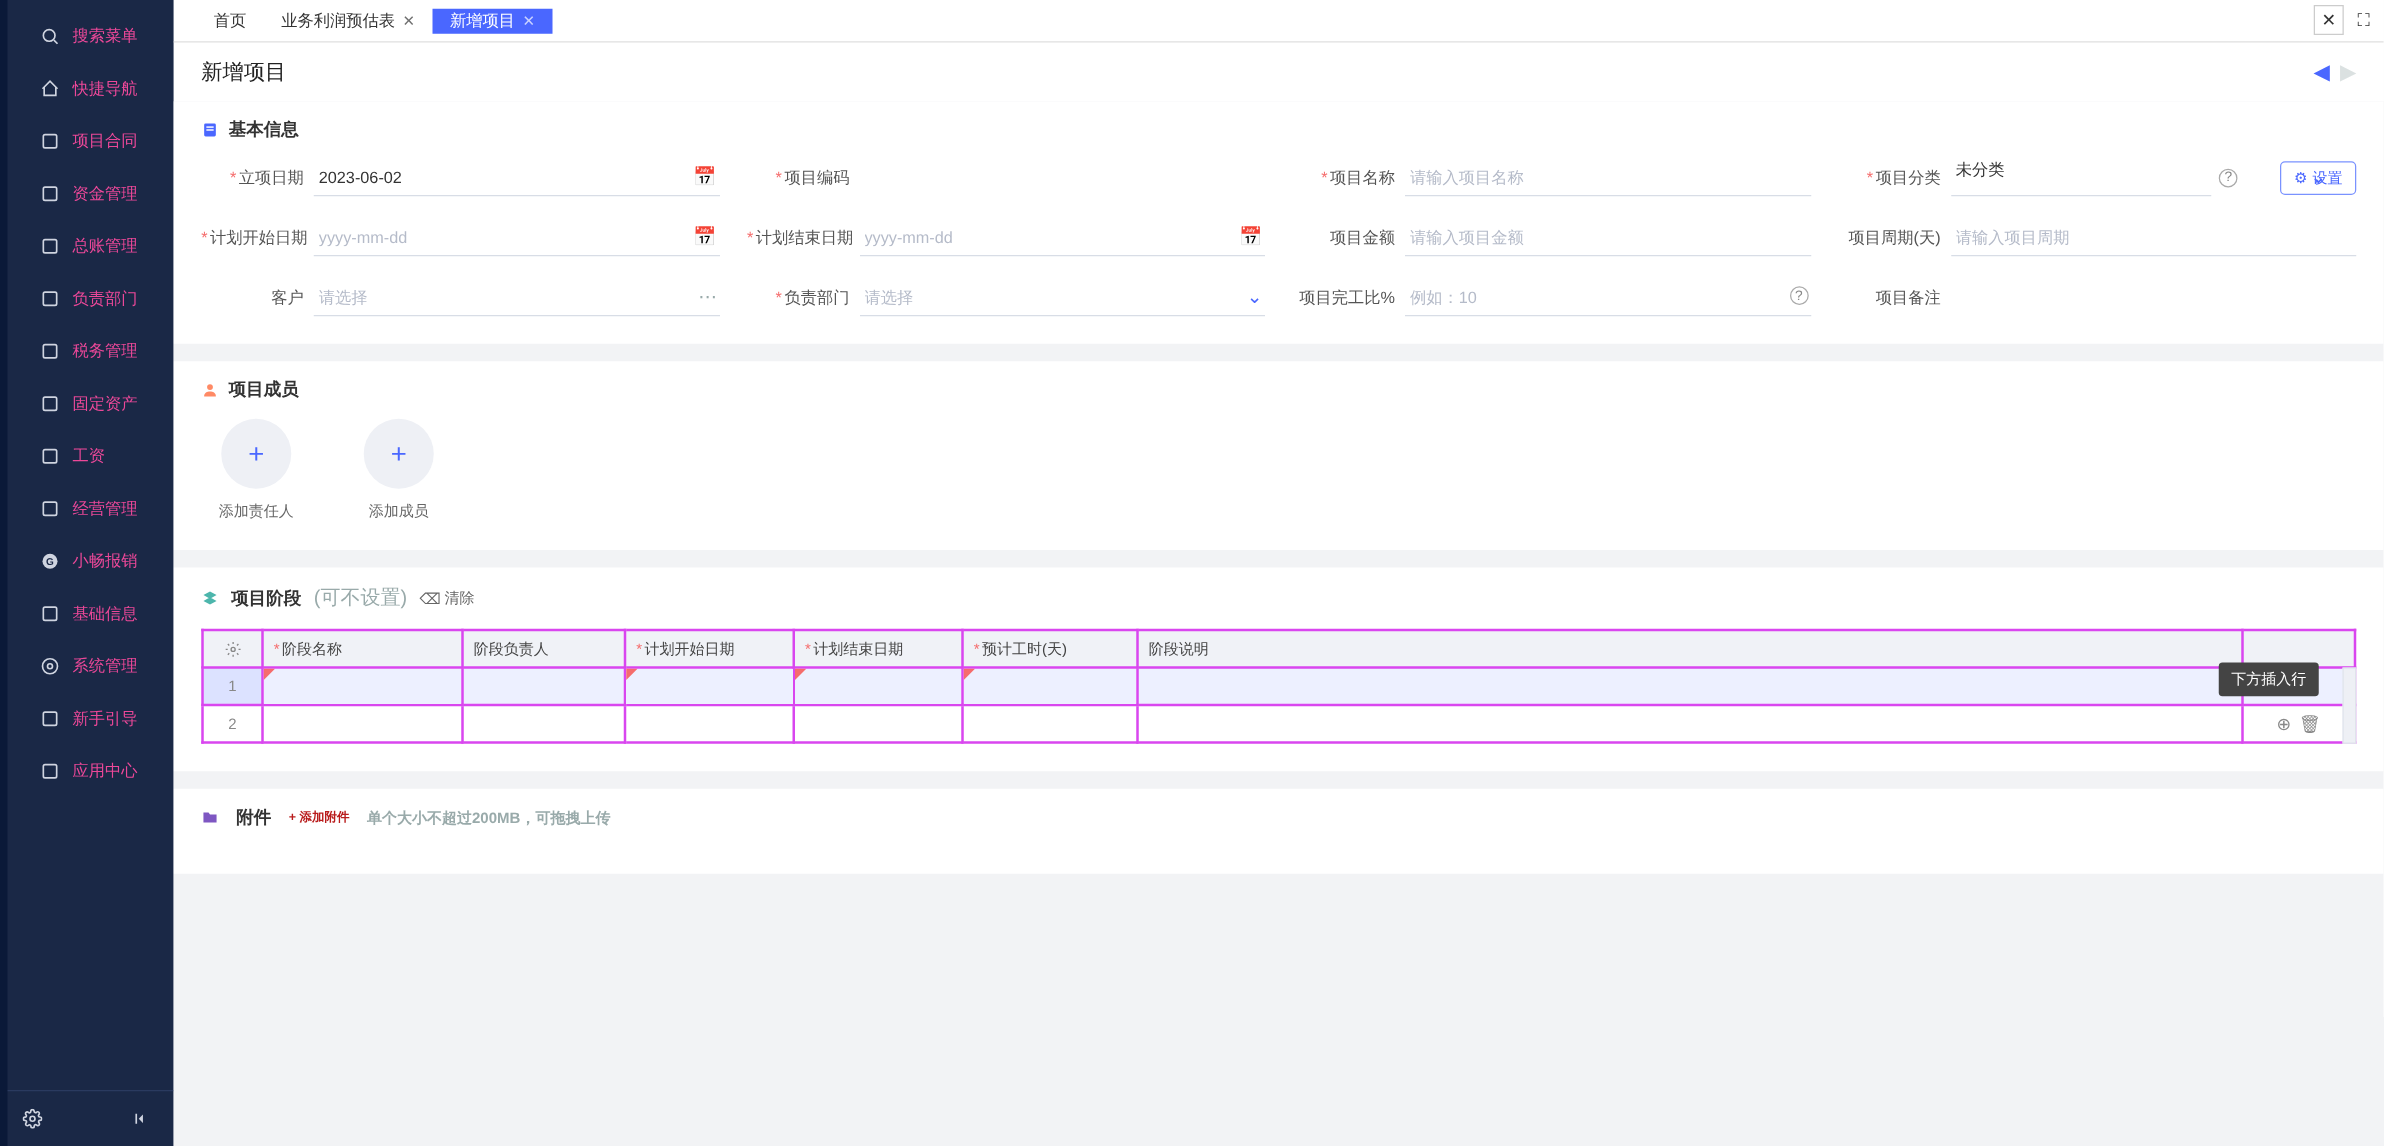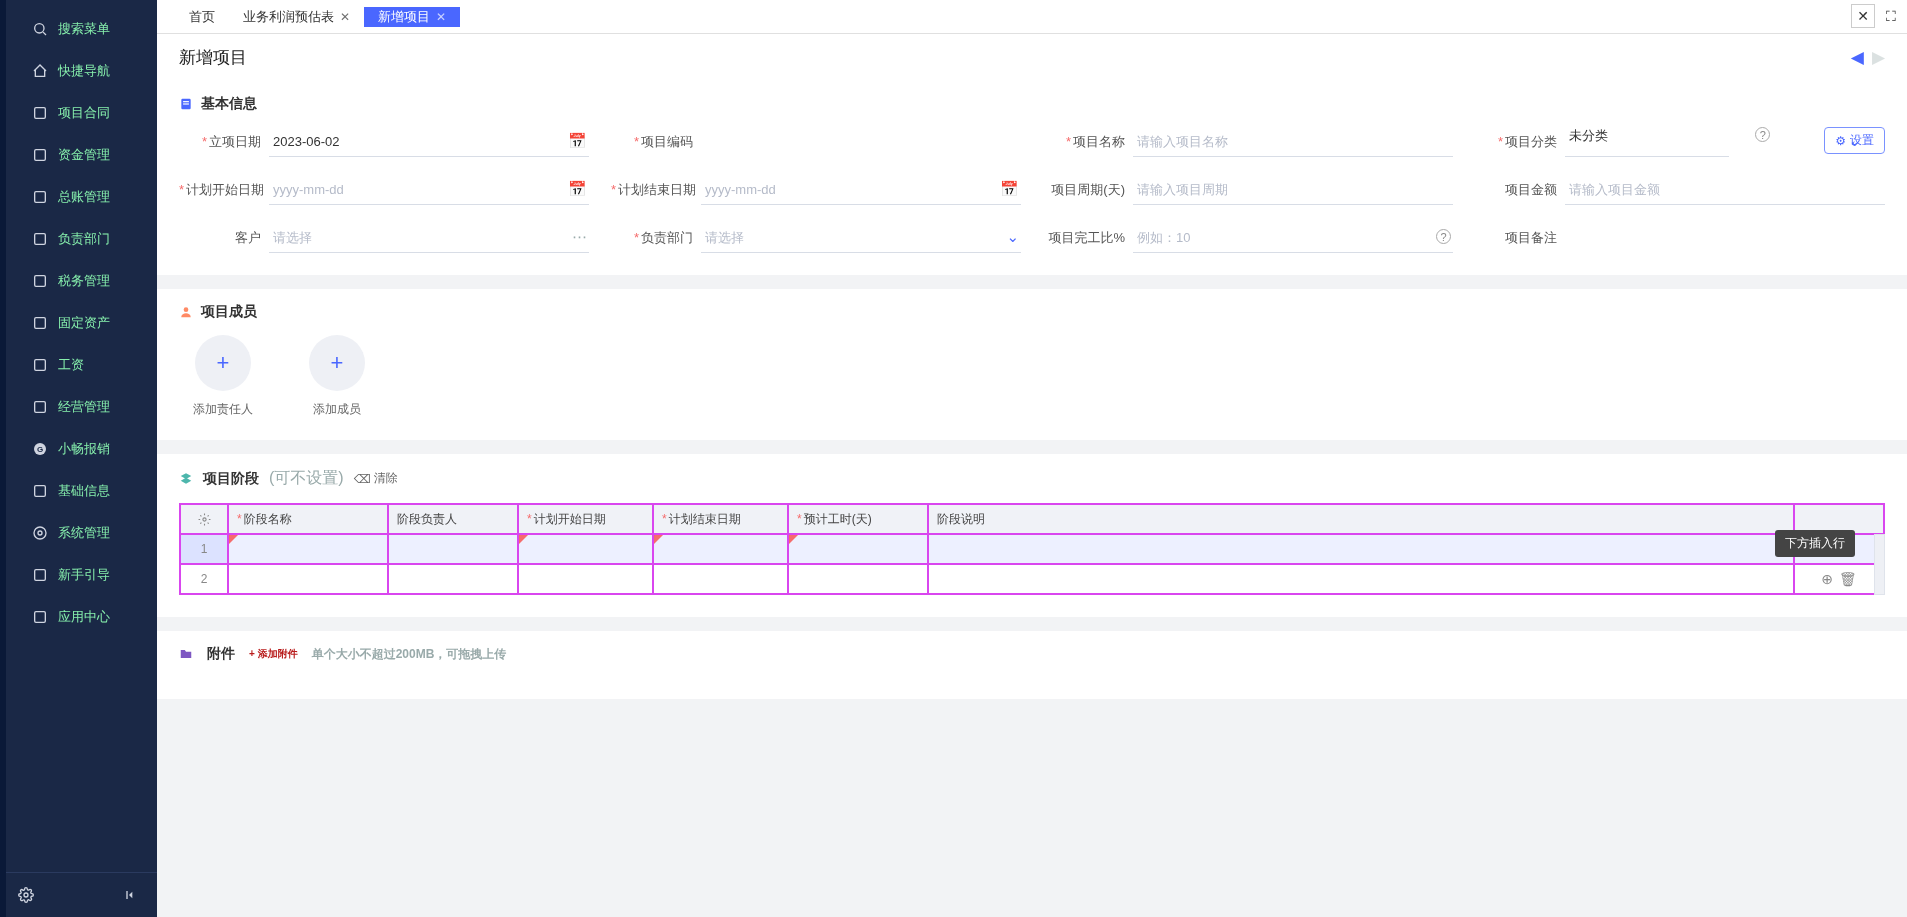--- a/index.html
+++ b/index.html
@@ -1,18 +1,18 @@
 <!DOCTYPE html>
 <html><head>
 <meta charset="utf-8">
 <style>
 * { box-sizing: border-box; margin: 0; padding: 0; }
 body { font-family: "Microsoft YaHei", Arial, sans-serif; font-size: 13px; color: #333; background: #fff; overflow: hidden; }
 .app { display: flex; height: 917px; width: 1907px; position: relative; }
-.sidebar { width: 157px; background: #1a2846; color: #86efac; display: flex; flex-direction: column; text-align: center; }
+.sidebar { width: 139px; background: #1a2846; color: #ec4899; display: flex; flex-direction: column; text-align: center; }
 .sidebar-list { flex: 1; padding-top: 8px; }
 .sidebar-item { display: flex; align-items: center; gap: 10px; padding: 12px 14px 12px 32px; cursor: pointer; font-size: 13px; }
 .sidebar-bottom { display: flex; justify-content: space-between; padding: 14px 18px; border-top: 1px solid #2a3a5f; }
 .sb-icon { width: 16px; height: 16px; display: inline-flex; align-items: center; justify-content: center; }
 .main { flex: 1; display: flex; flex-direction: column; background: #fff; min-width: 0; }
 .tabs { display: flex; align-items: center; height: 34px; border-bottom: 1px solid #e0e0e0; padding-left: 18px; position: relative; }
 .tab { display: flex; align-items: center; padding: 0 14px; height: 20px; font-size: 13px; cursor: pointer; gap: 6px; }
 .tab.active { background: #4a67ff; color: #fff; }
 .tab-close { font-size: 12px; opacity: .7; }
 .page-title-bar { display: flex; align-items: center; padding: 12px 22px; font-size: 17px; color: #222; position: relative; }
@@ -263,46 +263,46 @@
             </div>
           <div class="form-row">
               <div class="flabel req">项目编码</div>
             </div>
           <div class="form-row">
               <div class="flabel req">项目名称</div>
               <div class="fctrl"><input class="input" placeholder="请输入项目名称" style=""></div>
             </div>
           <div class="form-row">
               <div class="flabel req">项目分类</div>
-              <div class="fctrl" style="display:flex;align-items:flex-start;gap:20px;">
+              <div class="fctrl" style="display:flex;align-items:center;">
                 <div class="select" style="flex:1"><span>未分类</span></div>
                 <span class="suffix" style="right:24px;color:#4a67ff">⌄</span>
                 <span class="help" style="position:static;margin-left:6px;">?</span>
                 <button class="settings-btn">
                   <span>⚙</span>
                   <span>设置</span>
                 </button>
               </div>
             </div>
 
           <div class="form-row">
               <div class="flabel req">计划开始日期</div>
               <div class="fctrl"><input class="input" placeholder="yyyy-mm-dd" style=""><span class="suffix">📅</span></div>
             </div>
           <div class="form-row">
               <div class="flabel req">计划结束日期</div>
               <div class="fctrl"><input class="input" placeholder="yyyy-mm-dd" style=""><span class="suffix">📅</span></div>
             </div>
           <div class="form-row">
+              <div class="flabel">项目金额</div>
+              <div class="fctrl"><input class="input" placeholder="请输入项目金额" style=""></div>
+            </div>
+          <div class="form-row">
               <div class="flabel">项目周期(天)</div>
               <div class="fctrl"><input class="input" placeholder="请输入项目周期" style=""></div>
-            </div>
-          <div class="form-row">
-              <div class="flabel">项目金额</div>
-              <div class="fctrl"><input class="input" placeholder="请输入项目金额" style=""></div>
             </div>
 
           <div class="form-row">
               <div class="flabel">客户</div>
               <div class="fctrl"><input class="input" placeholder="请选择" style=""><span class="suffix grey">⋯</span></div>
             </div>
           <div class="form-row">
               <div class="flabel req">负责部门</div>
               <div class="fctrl"><input class="input" placeholder="请选择" style=""><span class="suffix">⌄</span></div>
             </div>

